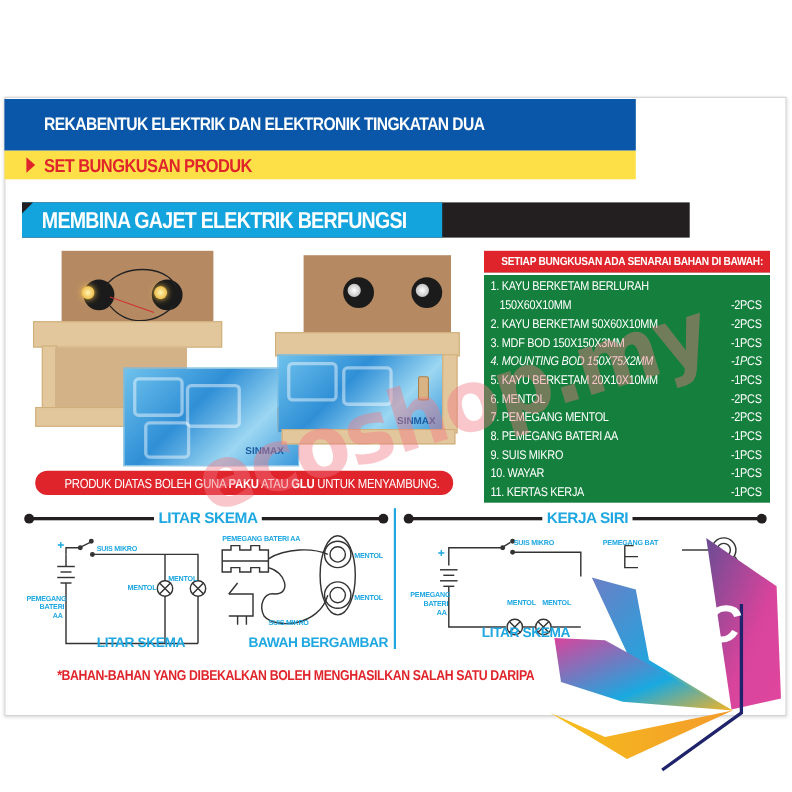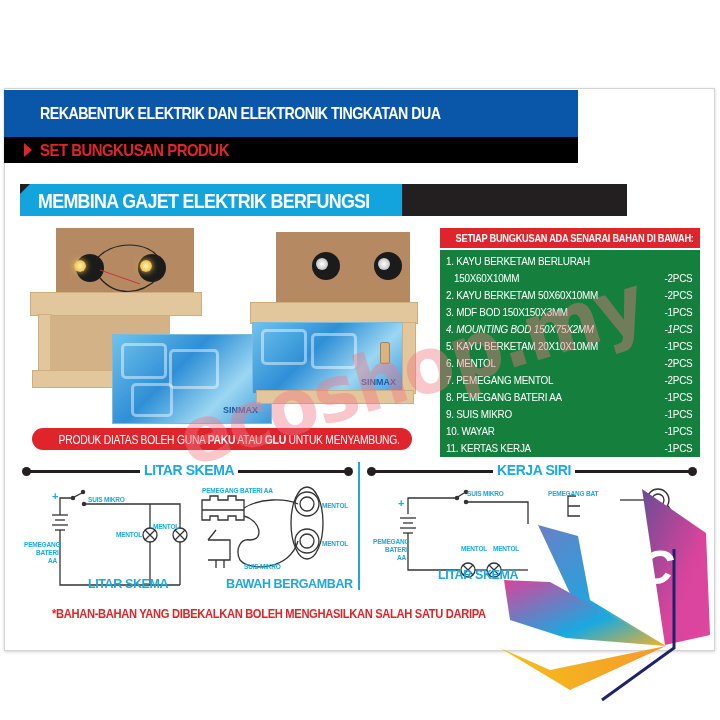--- a/index.html
+++ b/index.html
@@ -1,20 +1,20 @@
 <!DOCTYPE html>
 <html><head>
 <meta charset="utf-8">
 <style>
   html,body{margin:0;padding:0;background:#ffffff;}
   body{width:720px;height:720px;position:relative;overflow:hidden;font-family:"Liberation Sans","DejaVu Sans",sans-serif;}
   .card{position:absolute;left:4px;top:88px;width:709px;height:561px;background:#fff;border:1px solid #d4d4d4;box-shadow:0 1px 3px rgba(0,0,0,.18);}
   .banner-blue{position:absolute;left:4px;top:90px;width:574px;height:47px;background:#0a57a9;}
   .banner-blue span{position:absolute;left:36px;top:14px;color:#fff;font-weight:bold;font-size:16.5px;letter-spacing:-0.6px;transform:scaleX(0.86);transform-origin:left center;white-space:nowrap;}
-  .banner-black{position:absolute;left:4px;top:137px;width:574px;height:26px;background:#000000;}
+  .banner-black{position:absolute;left:4px;top:137px;width:574px;height:26px;background:#fde047;}
   .banner-black .arrow{position:absolute;left:20px;top:6px;width:0;height:0;border-top:7px solid transparent;border-bottom:7px solid transparent;border-left:8px solid #e0242b;}
   .banner-black .txt{position:absolute;left:36px;top:4px;color:#e0242b;font-weight:bold;font-size:17px;letter-spacing:-0.6px;transform:scaleX(0.88);transform-origin:left center;white-space:nowrap;}
   .sec2{position:absolute;left:20px;top:184px;width:607px;height:32px;background:#231f20;}
   .sec2 .cyan{position:absolute;left:0;top:0;width:382px;height:32px;background:#14a4dd;}
   .sec2 .corner{position:absolute;left:0;top:0;width:0;height:0;border-top:10px solid #231f20;border-right:10px solid transparent;}
   .sec2 .txt{position:absolute;left:18px;top:5px;color:#fff;font-weight:bold;font-size:21px;letter-spacing:-0.8px;transform:scaleX(0.85);transform-origin:left center;white-space:nowrap;}
 
   .list-head{position:absolute;left:440px;top:228px;width:260px;height:20px;background:#e0242b;}
   .list-head span{position:absolute;left:0;right:0;top:4px;text-align:center;color:#fff;font-weight:bold;font-size:10.5px;letter-spacing:-0.3px;transform:scaleX(0.88);white-space:nowrap;}
   .list-box{position:absolute;left:440px;top:248px;width:260px;height:207px;background:#15803d;border-top:2px solid #fff;}

